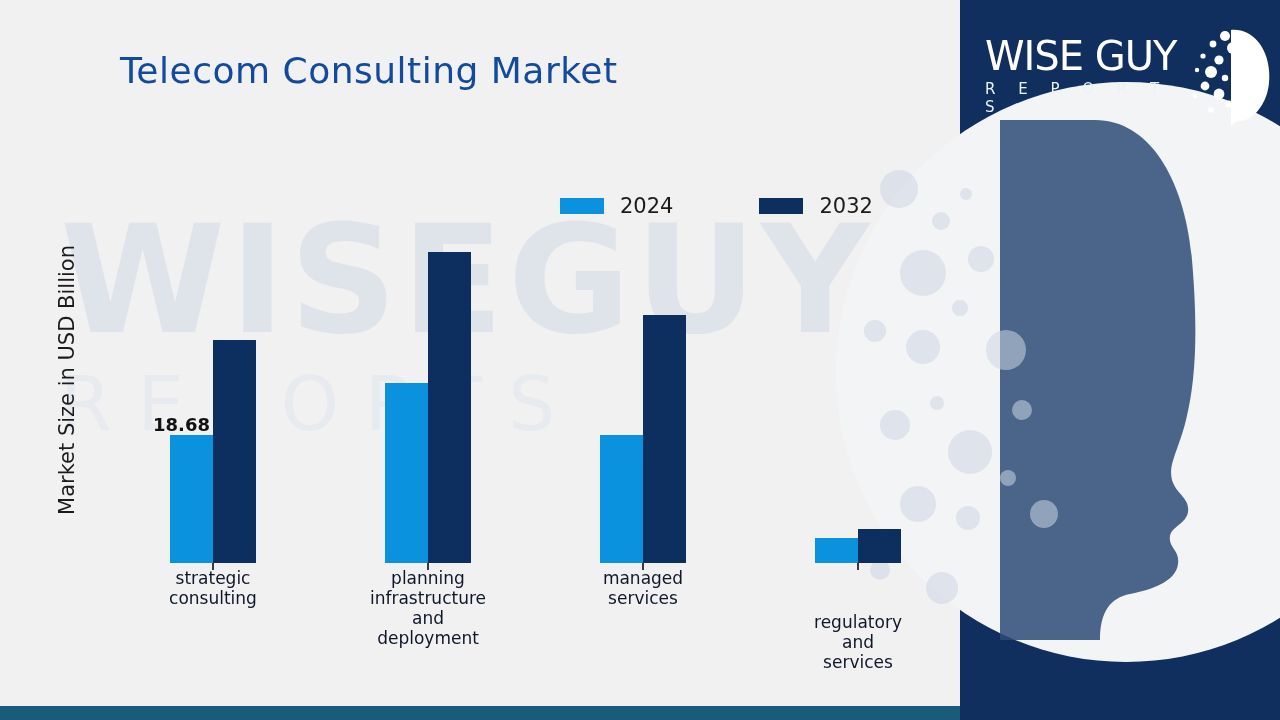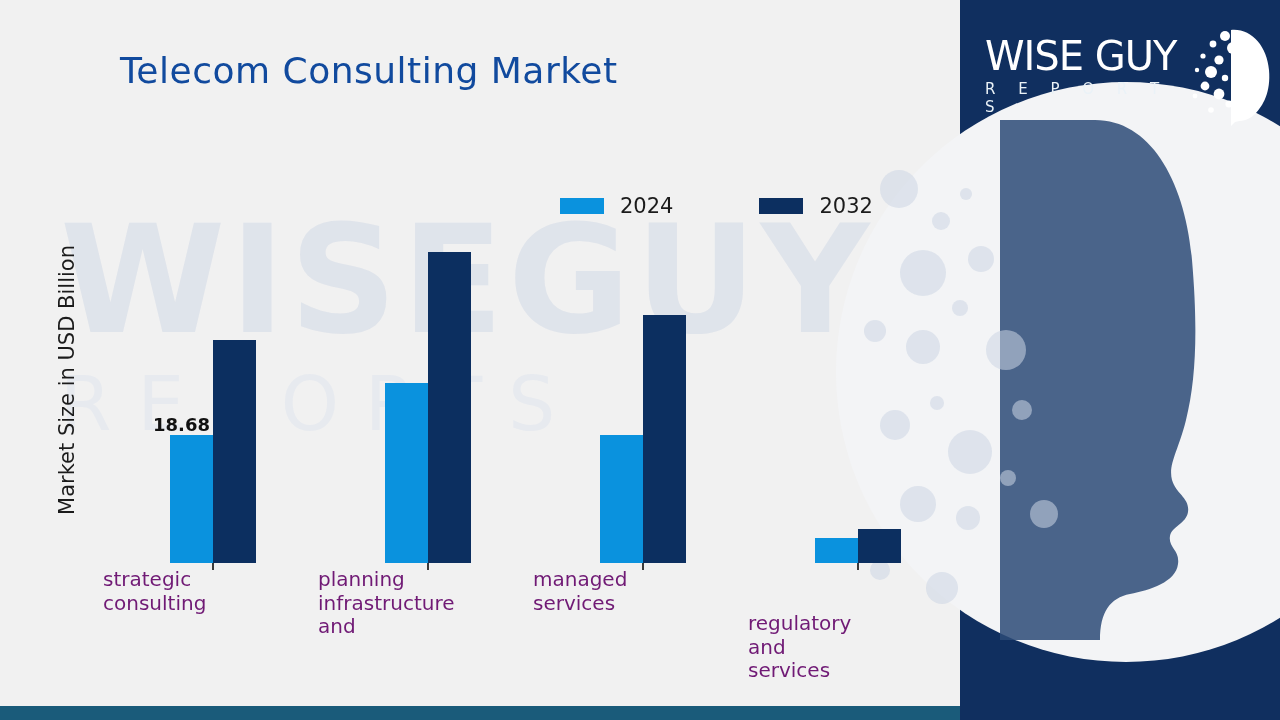--- a/index.html
+++ b/index.html
@@ -46,21 +46,21 @@
   .legend-item{display:flex;align-items:center;}
   .legend-swatch{width:44px;height:16px;}
   .legend-text{font-size:21px;color:#1b1b1b;margin-left:16px;margin-right:86px;
       font-family:"DejaVu Sans",sans-serif;}
 
   .plot{position:absolute;left:0px;top:0px;width:960px;height:720px;}
   .bar{position:absolute;bottom:157px;}
   .tick{position:absolute;bottom:150px;width:2px;height:7px;background:#3a3a3a;}
   .datalabel{position:absolute;font-size:18px;font-weight:700;color:#111;
       font-family:"DejaVu Sans",sans-serif;white-space:nowrap;}
-  .catlabel{position:absolute;font-size:20px;color:#701a75;line-height:1.18;
+  .catlabel{position:absolute;text-align:center;font-size:17px;color:#0f172a;line-height:1.18;
       font-family:"DejaVu Sans",sans-serif;}
 </style>
 </head>
 <body>
 
 <div id="stage">
 
   <div class="wm">
     <div class="wm-main">WISEGUY</div>
     <div class="wm-sub">REPORTS</div>
@@ -147,20 +147,21 @@
         <div>strategic</div>
         <div>consulting</div>
       </div>
       <div class="bar" style="left: 385px; width: 43px; height: 180px; background: rgb(10, 146, 222);"></div>
       <div class="bar" style="left: 428px; width: 43px; height: 311px; background: rgb(12, 47, 96);"></div>
       <div class="tick" style="left: 427px;"></div>
       <div class="catlabel" style="left: 318px; width: 220px; top: 568px;">
         <div>planning</div>
         <div>infrastructure</div>
         <div>and</div>
+        <div>deployment</div>
       </div>
       <div class="bar" style="left: 600px; width: 43px; height: 128px; background: rgb(10, 146, 222);"></div>
       <div class="bar" style="left: 643px; width: 43px; height: 248px; background: rgb(12, 47, 96);"></div>
       <div class="tick" style="left: 642px;"></div>
       <div class="catlabel" style="left: 533px; width: 220px; top: 568px;">
         <div>managed</div>
         <div>services</div>
       </div>
       <div class="bar" style="left: 815px; width: 43px; height: 25px; background: rgb(10, 146, 222);"></div>
       <div class="bar" style="left: 858px; width: 43px; height: 34px; background: rgb(12, 47, 96);"></div>

